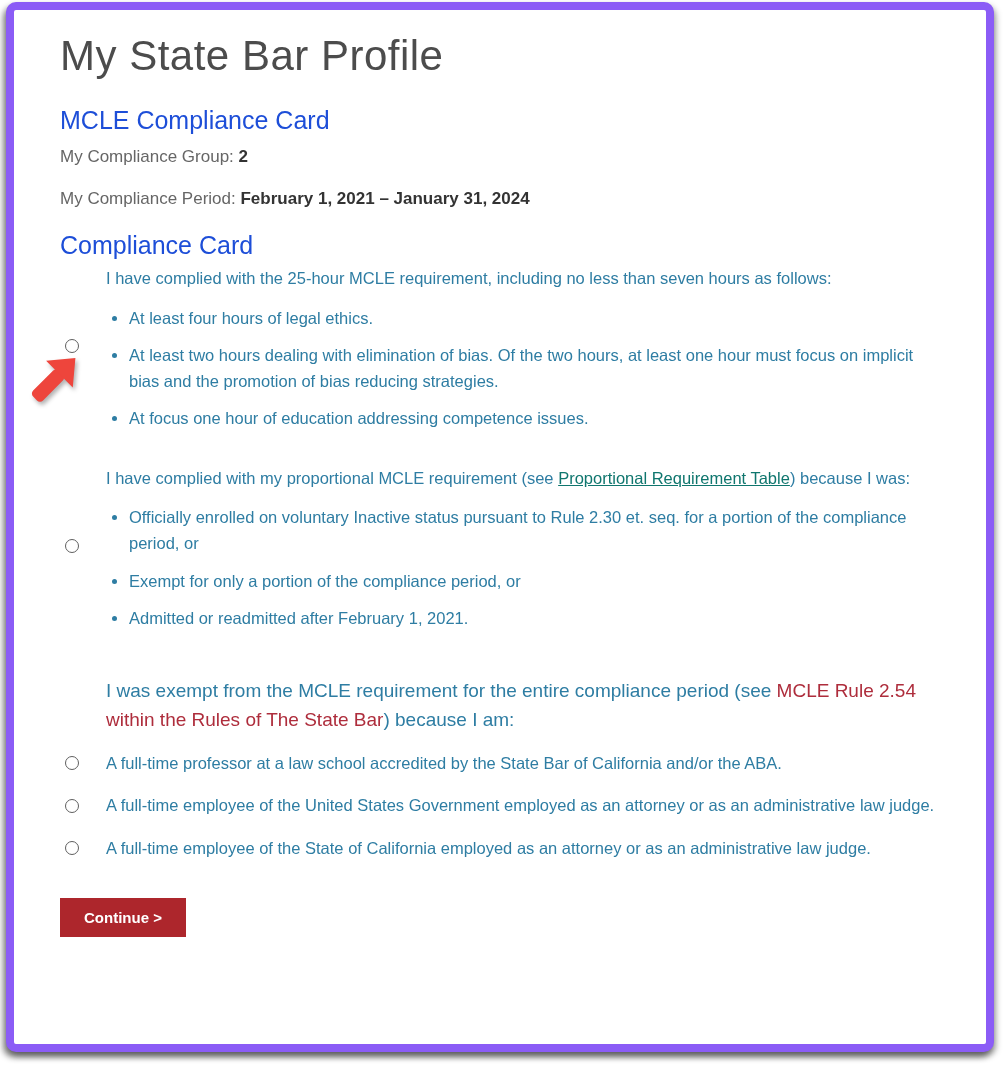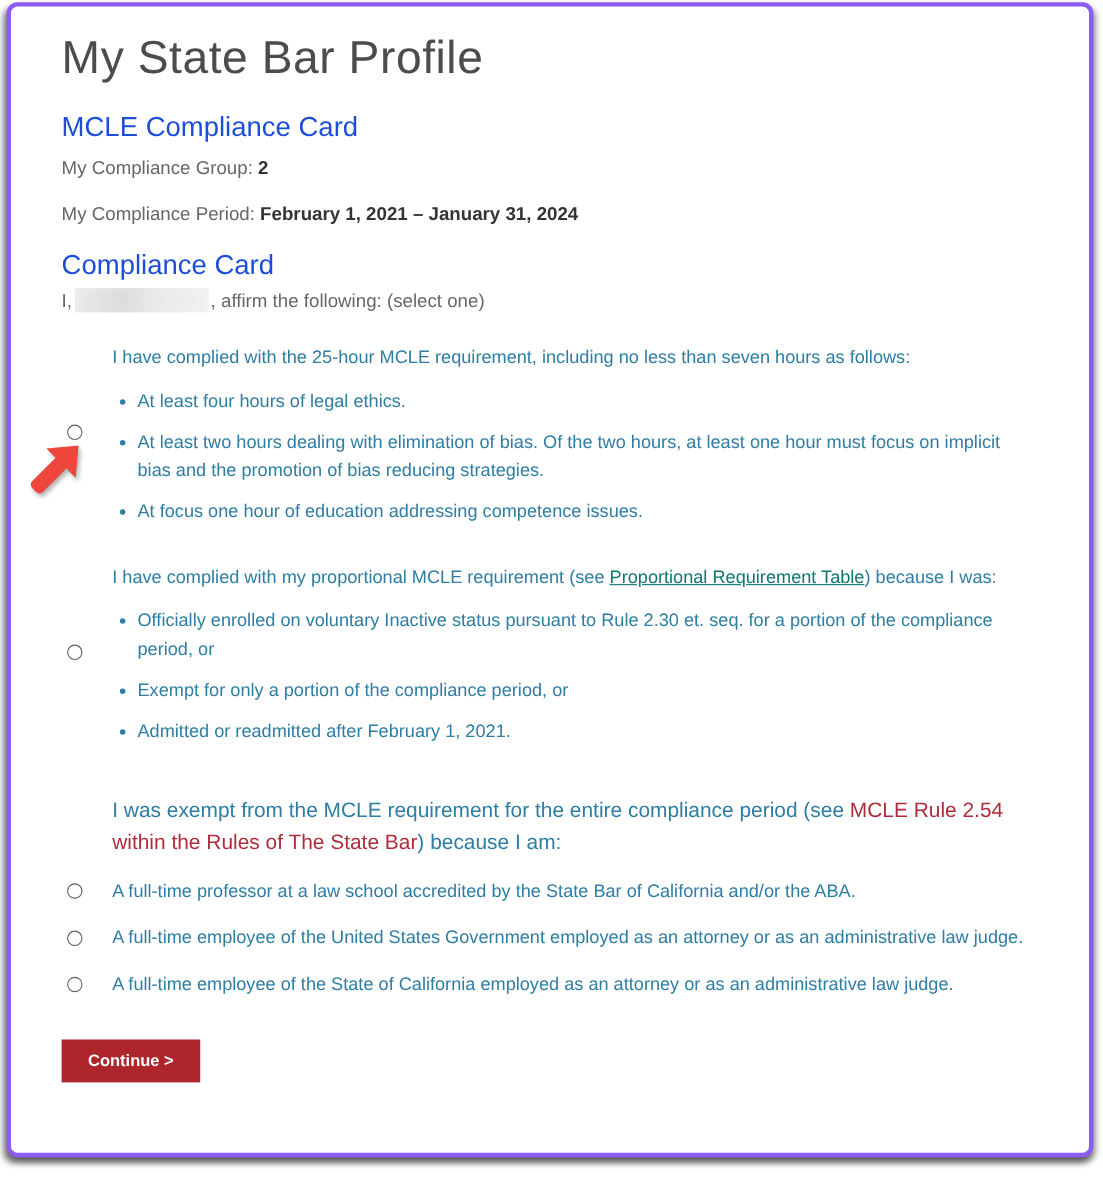--- a/index.html
+++ b/index.html
@@ -6,21 +6,21 @@
   html, body { background: #ffffff; }
   body {
     width: 1003px; height: 1070px;
     position: relative;
     font-family: "Liberation Sans", "DejaVu Sans", sans-serif;
   }
   .frame {
     position: absolute;
     left: 6px; top: 2px; width: 988px; height: 1050px;
     background: #ffffff;
-    border: 4px solid #8b5cf6;
+    border: 8px solid #8b5cf6;
     border-radius: 10px;
     box-shadow: -3px 5px 6px rgba(0,0,0,0.45), 2px 4px 6px rgba(0,0,0,0.35);
     padding: 14px 30px 12px 46px;
     overflow: hidden;
   }
   .page-title {
     font-size: 42px;
     font-weight: 200;
     color: #4c4c4c;
     letter-spacing: 0.5px;
@@ -136,21 +136,20 @@
   <h1 class="page-title">My State Bar Profile</h1>
 
   <h2>MCLE Compliance Card</h2>
 
   <p class="meta-line"><span>My Compliance Group: </span><b>2</b></p>
 
   <p class="meta-line"><span>My Compliance Period: </span><b>February 1, 2021 – January 31, 2024</b></p>
 
   <h2 class="card-heading">Compliance Card</h2>
 
-  <p class="affirm-line"><span>I,</span><span class="redacted"></span><span>, affirm the following: (select one)</span></p>
 
   
   <div class="option-row opt1">
     <div class="radio-cell">
       <span class="radio" style="top:73px;"></span>
       <svg class="pointer-arrow" viewBox="0 0 52 50">
         <g transform="rotate(-45 26 22)" fill="#ee453c">
           <rect x="-2" y="16" width="34" height="13" rx="4"></rect>
           <polygon points="30,5 30,40 51,22.5"></polygon>
         </g>

